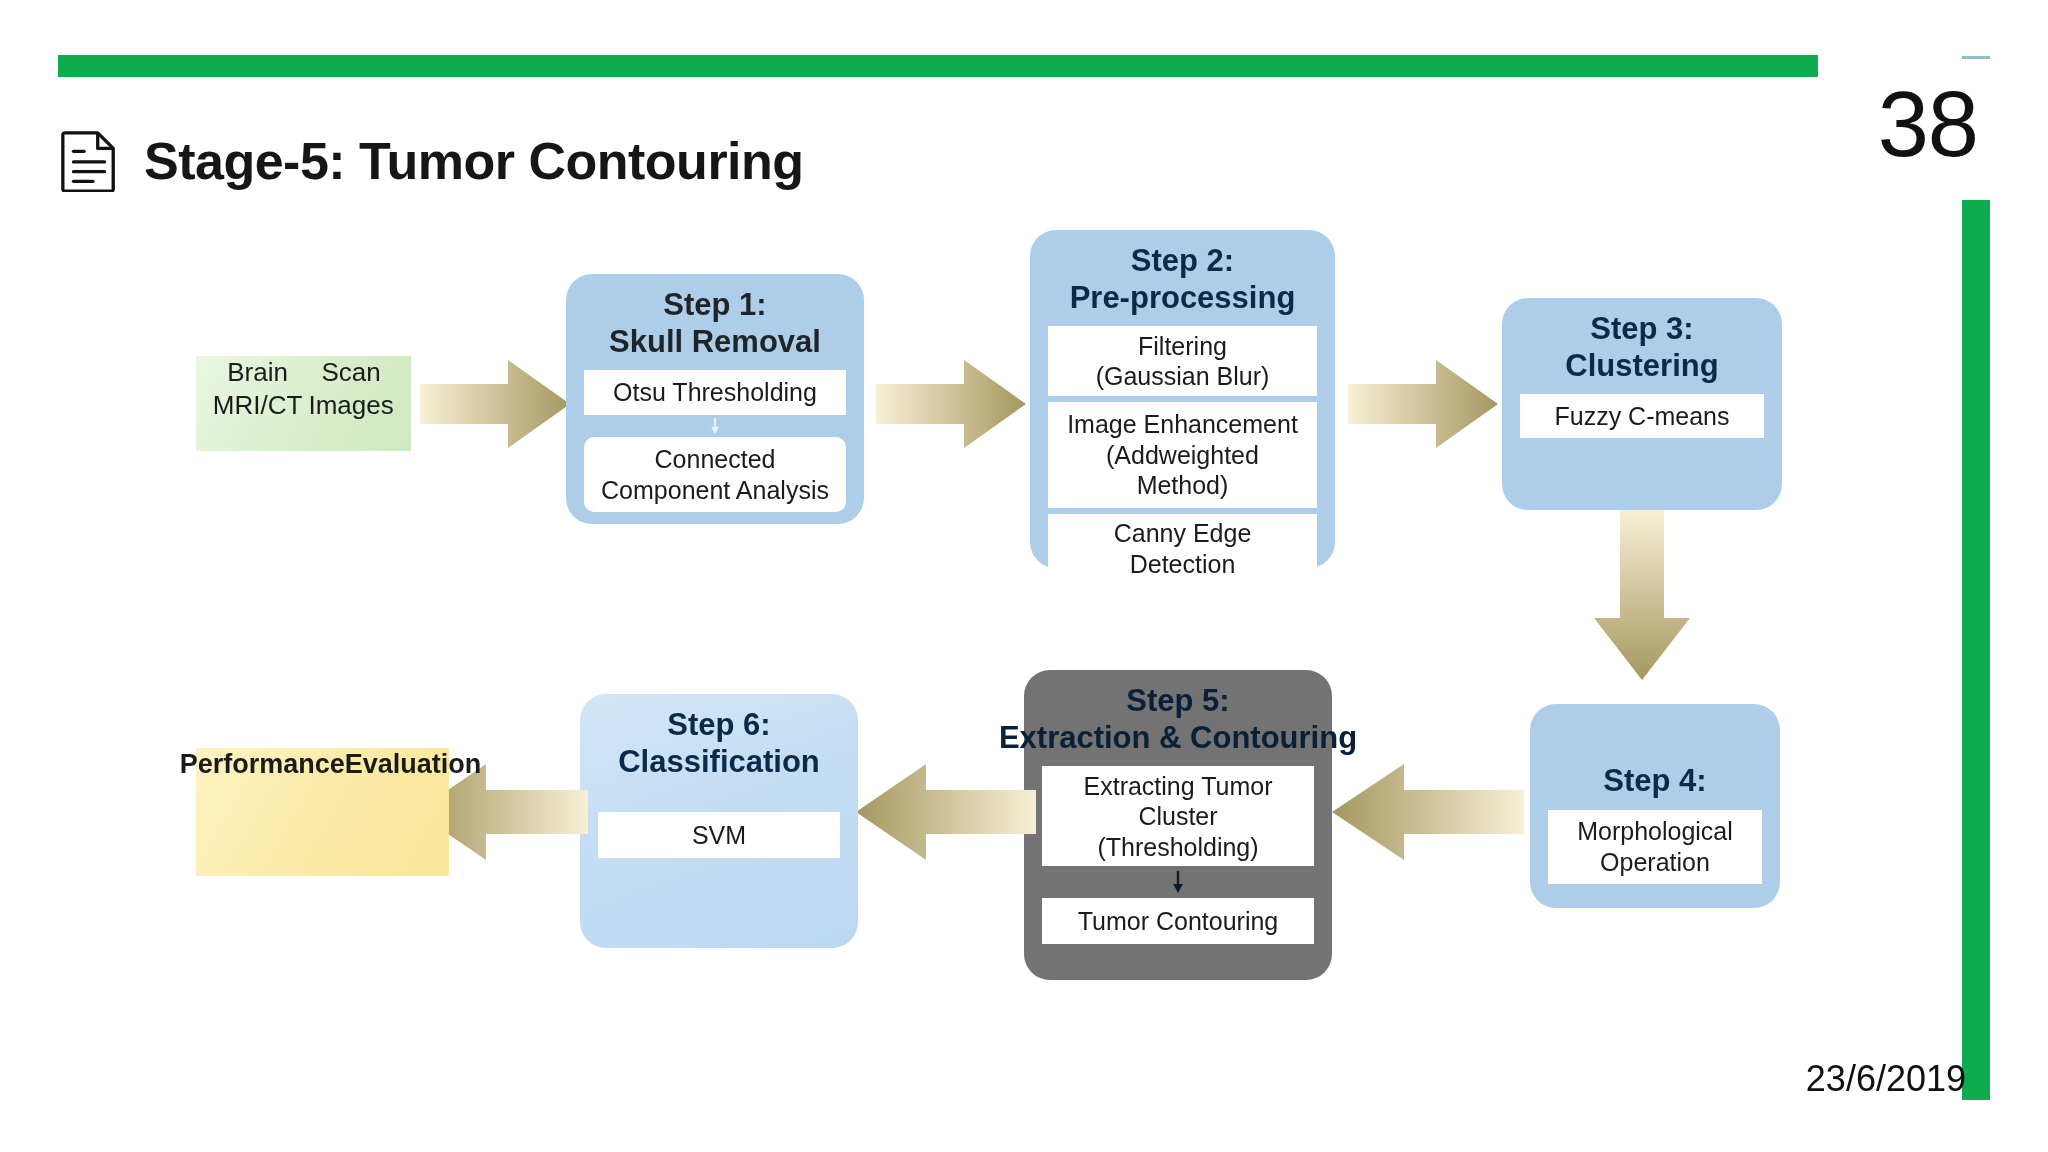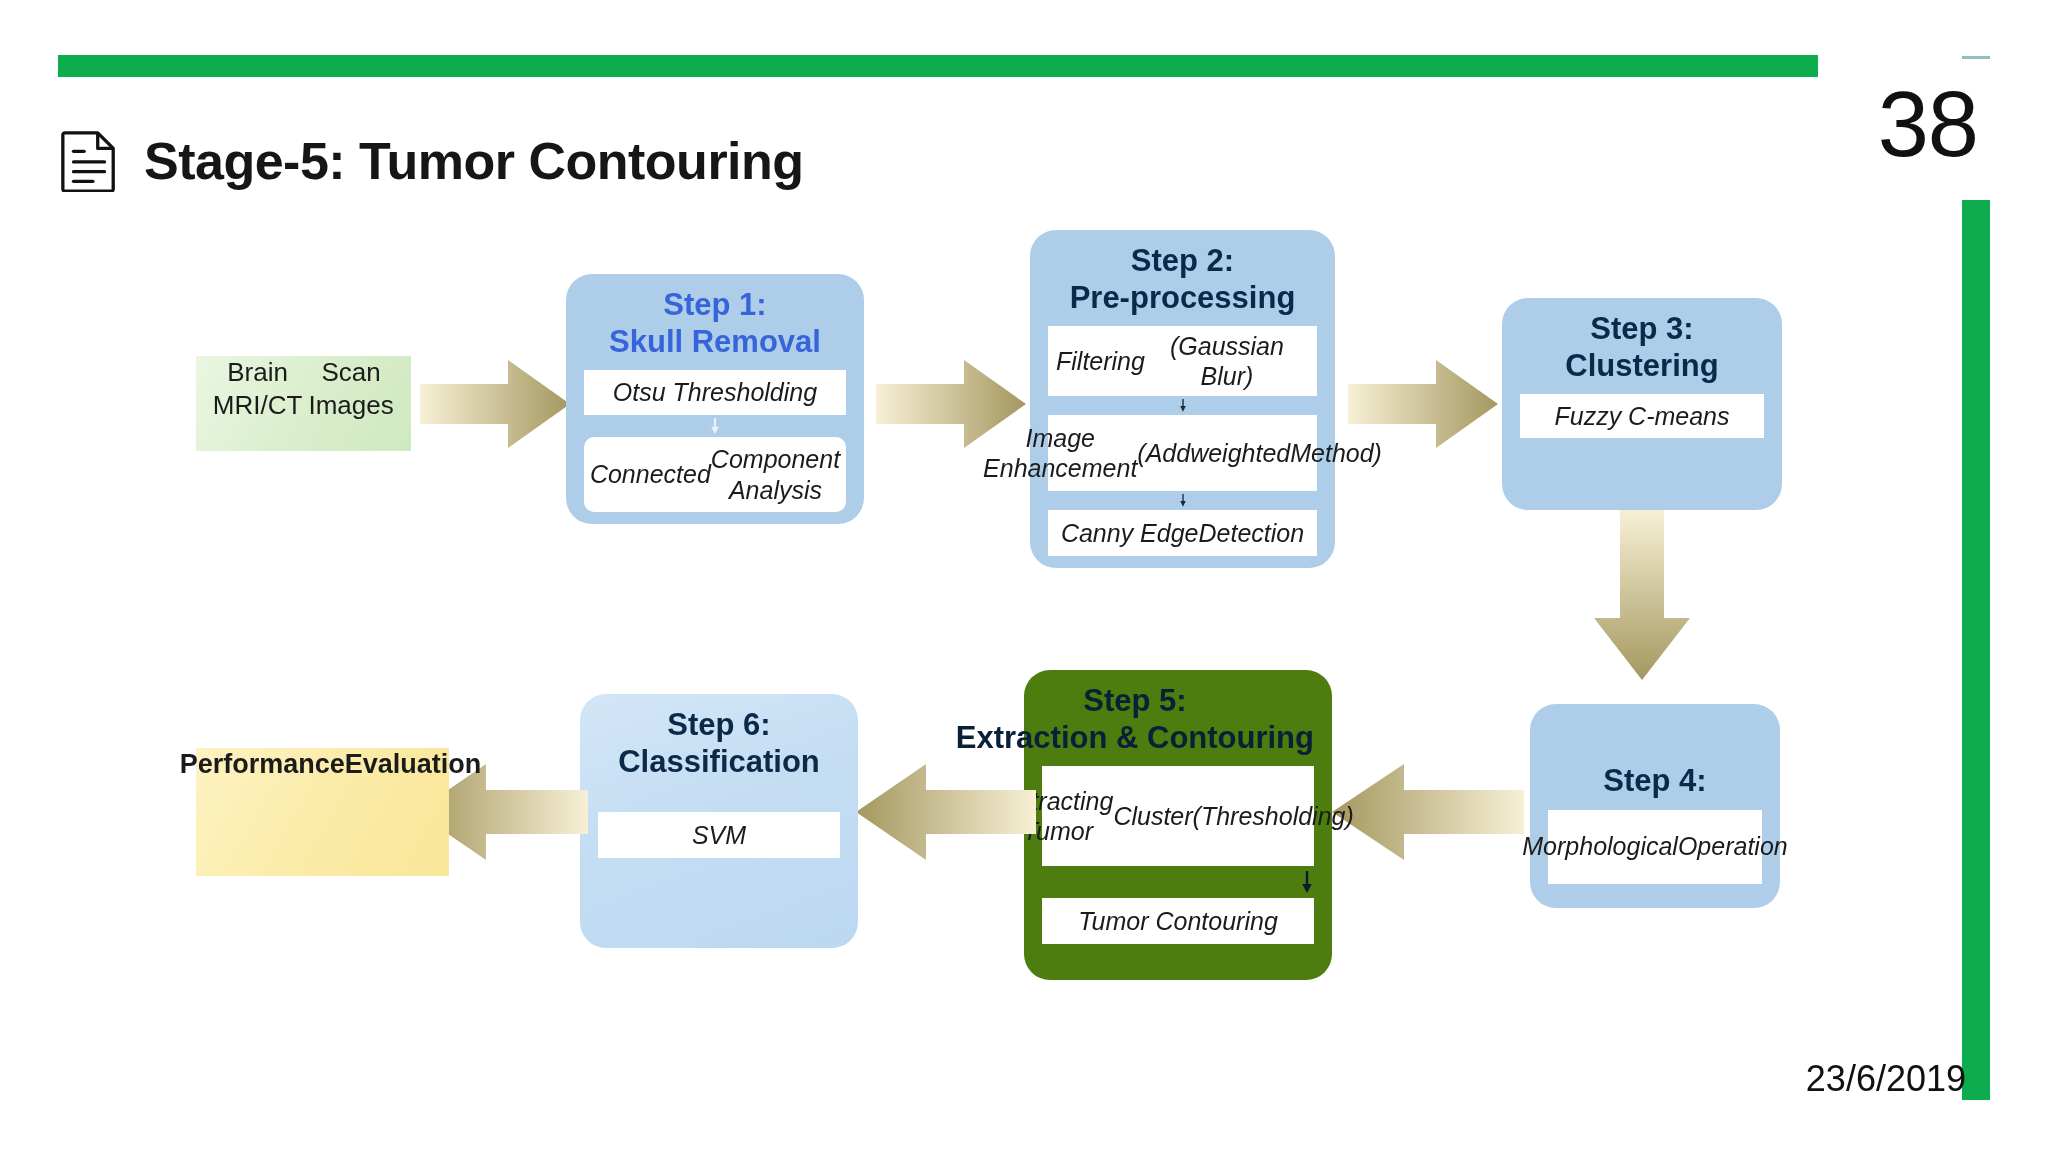--- a/index.html
+++ b/index.html
@@ -30,29 +30,29 @@
   .term{padding:0 14px;display:flex;flex-direction:row;justify-content:center;
         text-align:center;font-size:26px;color:#1b1b1b;line-height:1.25;}
   .term-green{background:linear-gradient(120deg,#eaf6e2 0%,#d9eecb 55%,#cfe9c0 100%);}
   .term-yellow{background:linear-gradient(120deg,#fdf3c2 0%,#fbeaa4 60%,#f9e698 100%);
                font-weight:bold;text-align:left;padding-left:30px;font-size:27px;}
 
   
   .step{border-radius:26px;padding:12px 18px;display:flex;flex-direction:column;align-items:center;}
   .step-light{background:#aecde8;}
   .step-lighter{background:linear-gradient(160deg,#d3e6f7 0%,#c4ddf3 45%,#bcd8f1 100%);}
-  .step-dark{background:#4d7c0f;align-items:flex-end;}
+  .step-dark{background:#737373;}
 
   .step-head{font-weight:bold;text-align:center;line-height:1.2;font-size:31px;color:#0b2a4a;
              margin-bottom:10px;white-space:nowrap;}
-  .step-head.ghost{color:#1d4ed8;opacity:.82;}
-
-  .sub{background:#ffffff;width:100%;box-sizing:border-box;display:flex;flex-direction:row;
+  .step-head.ghost{color:#000000;opacity:.82;}
+
+  .sub{background:#ffffff;width:100%;box-sizing:border-box;display:flex;flex-direction:column;
        justify-content:center;align-items:center;text-align:center;color:#1b1b1b;
-       font-size:25px;line-height:1.22;padding:7px 8px;font-style:italic;}
+       font-size:25px;line-height:1.22;padding:7px 8px;}
 
   
   .mini-arrow{width:14px;height:22px;margin:3px 0;display:block;}
 
   
   .arrow{position:absolute;}
   .arrow svg{display:block;width:100%;height:100%;}
 </style>
 </head>
 <body>

